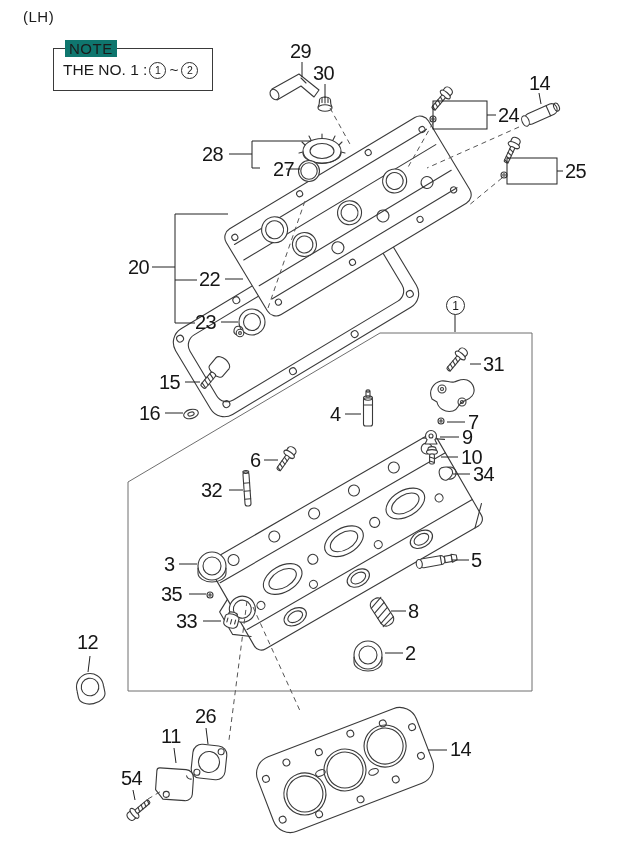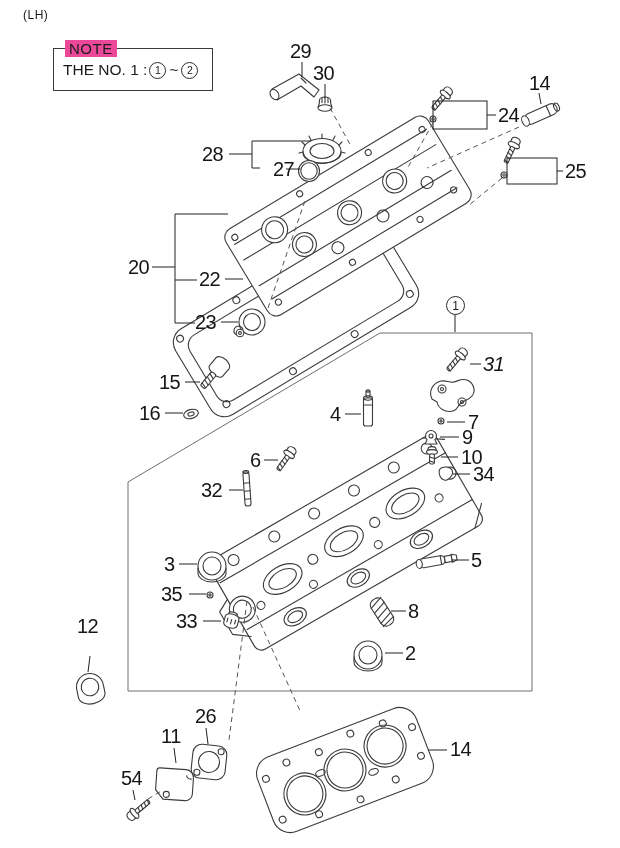--- a/index.html
+++ b/index.html
@@ -7,23 +7,23 @@
          font-family:"Liberation Sans",sans-serif;color:#1b1b1b;overflow:hidden;}
   svg{position:absolute;left:0;top:0;}
   .lw{stroke:#3a3a3a;fill:none;stroke-width:1.1;stroke-linecap:round;stroke-linejoin:round;}
   .fw{stroke:#3a3a3a;fill:#ffffff;stroke-width:1.1;stroke-linejoin:round;}
   .leader{stroke:#222;fill:none;stroke-width:1;}
   .boxline{stroke:#6f6f6f;fill:none;stroke-width:1;}
   .dash{stroke:#555;fill:none;stroke-width:1;stroke-dasharray:5,4;}
   .co{position:absolute;font-size:20px;line-height:1;letter-spacing:-0.5px;color:#161616;}
   .circ{position:absolute;width:17px;height:17px;border:1.4px solid #2b2b2b;border-radius:50%;
         font-size:12px;display:flex;align-items:center;justify-content:center;background:#fff;}
-  .lh{position:absolute;left:23px;top:8px;font-size:12px;letter-spacing:0.5px;}
+  .lh{position:absolute;left:23px;top:8px;font-size:15px;letter-spacing:0.5px;}
   .notebox{position:absolute;left:53px;top:48px;width:158px;height:41px;border:1.5px solid #3a3a3a;background:#fff;}
-  .notetitle{position:absolute;top:-9px;left:11px;background:#ec4899;padding:0 4px;font-size:15px;letter-spacing:0.5px;}
+  .notetitle{position:absolute;top:-9px;left:11px;background:#0f766e;padding:0 4px;font-size:15px;letter-spacing:0.5px;}
   .notebody{display:flex;align-items:center;padding:12px 0 0 9px;font-size:15.5px;white-space:nowrap;text-align:right;}
   .mini{width:15px;height:15px;border:1.2px solid #2b2b2b;border-radius:50%;font-size:10.5px;
         display:inline-flex;align-items:center;justify-content:center;margin:0 2px;flex:none;}
   .tld{margin:0 1px;}
 </style>
 </head>
 <body>
 
 <div class="stage">
 
@@ -384,32 +384,32 @@
   <div class="co" style="left:529px;top:73px;">14</div>
   <div class="co" style="left:498px;top:105px;">24</div>
   <div class="co" style="left:565px;top:161px;">25</div>
   <div class="co" style="left:202px;top:144px;">28</div>
   <div class="co" style="left:261px;top:159px;margin-left:12px;">27</div>
   <div class="co" style="left:128px;top:257px;">20</div>
   <div class="co" style="left:199px;top:269px;">22</div>
   <div class="co" style="left:195px;top:312px;">23</div>
   <div class="co" style="left:159px;top:372px;">15</div>
   <div class="co" style="left:139px;top:403px;">16</div>
-  <div class="co" style="left:483px;top:354px;font-style:italic;">31</div>
+  <div class="co" style="left:483px;top:354px;">31</div>
   <div class="co" style="left:330px;top:404px;">4</div>
   <div class="co" style="left:468px;top:412px;">7</div>
   <div class="co" style="left:462px;top:427px;">9</div>
   <div class="co" style="left:461px;top:447px;">10</div>
   <div class="co" style="left:473px;top:464px;">34</div>
   <div class="co" style="left:250px;top:450px;">6</div>
   <div class="co" style="left:201px;top:480px;">32</div>
   <div class="co" style="left:164px;top:554px;">3</div>
   <div class="co" style="left:471px;top:550px;">5</div>
   <div class="co" style="left:161px;top:584px;">35</div>
   <div class="co" style="left:408px;top:601px;">8</div>
   <div class="co" style="left:176px;top:611px;">33</div>
   <div class="co" style="left:405px;top:643px;">2</div>
-  <div class="co" style="left:77px;top:616px;">12</div>
+  <div class="co" style="left:77px;top:632px;">12</div>
   <div class="co" style="left:195px;top:706px;">26</div>
   <div class="co" style="left:161px;top:726px;text-align:right;">11</div>
   <div class="co" style="left:121px;top:768px;">54</div>
   <div class="co" style="left:450px;top:739px;text-align:right;">14</div>
 </div>
 
 </body></html>

